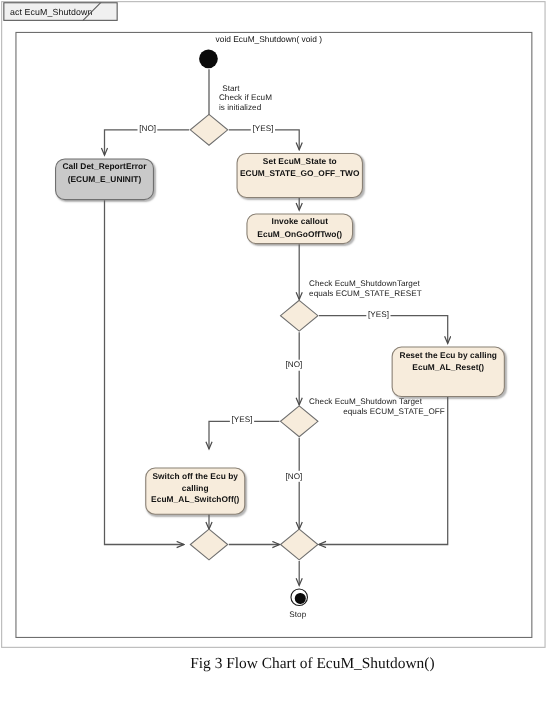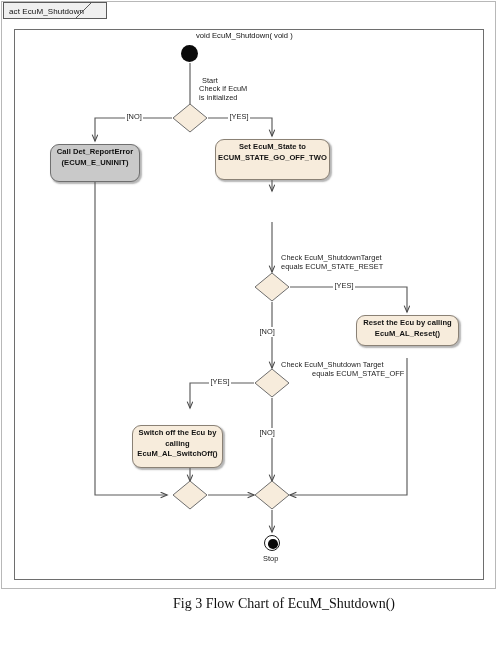--- a/index.html
+++ b/index.html
@@ -239,32 +239,38 @@
     </div>
   </div>
 
   <div class="node action" style="left:215px; top:139px; width:115px; height:41px;">
     <div>
       <div>Set EcuM_State to</div>
       <div>ECUM_STATE_GO_OFF_TWO</div>
     </div>
   </div>
 
+  <div class="node action" style="left:224px; top:194px; width:97px; height:28px;">
+    <div>
+      <div>Invoke callout</div>
+      <div>EcuM_OnGoOffTwo()</div>
+    </div>
+  </div>
 
   <div class="node decision" style="left:254px; top:272px;">
     <svg width="36" height="30" viewBox="0 0 36 30">
       <polygon points="18,1 35,15 18,29 1,15" fill="#f7ecdc" stroke="#6e6e6e" stroke-width="1"></polygon>
     </svg>
   </div>
   <div class="lbl" style="left:281px; top:253px;">Check EcuM_ShutdownTarget</div>
   <div class="lbl" style="left:281px; top:262px;">equals ECUM_STATE_RESET</div>
   <div class="lbl guard" style="left:333px; top:281px;">[YES]</div>
   <div class="lbl guard" style="left:258px; top:327px;">[NO]</div>
 
-  <div class="node action" style="left:356px; top:315px; width:103px; height:31px;">
+  <div class="node action" style="left:356px; top:315px; width:103px; height:46px;">
     <div>
       <div>Reset the Ecu by calling</div>
       <div>EcuM_AL_Reset()</div>
     </div>
   </div>
 
   <div class="node decision" style="left:254px; top:368px;">
     <svg width="36" height="30" viewBox="0 0 36 30">
       <polygon points="18,1 35,15 18,29 1,15" fill="#f7ecdc" stroke="#6e6e6e" stroke-width="1"></polygon>
     </svg>

